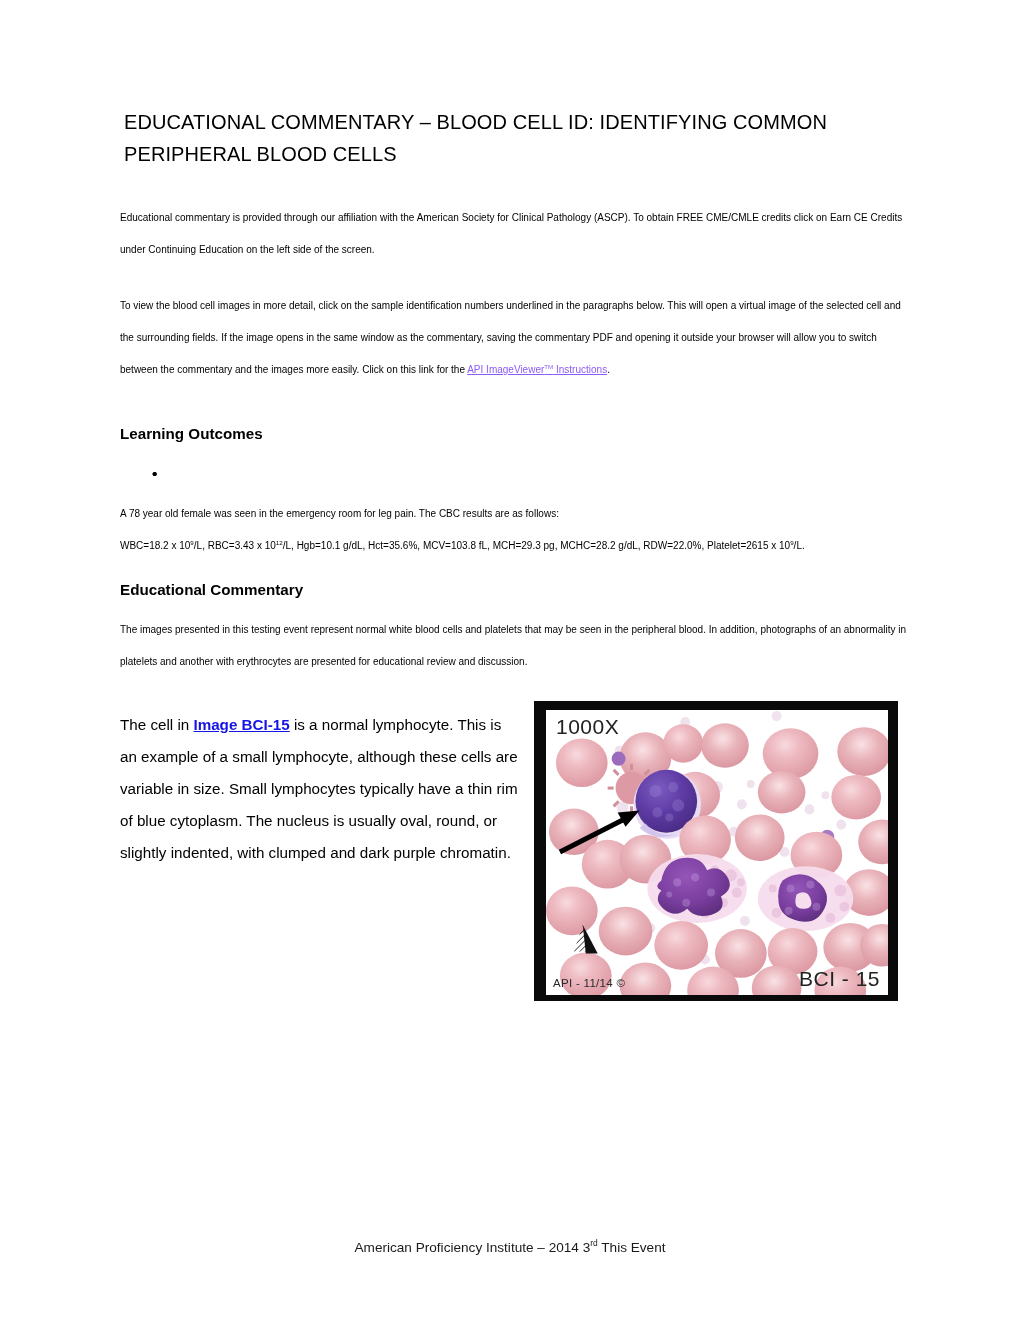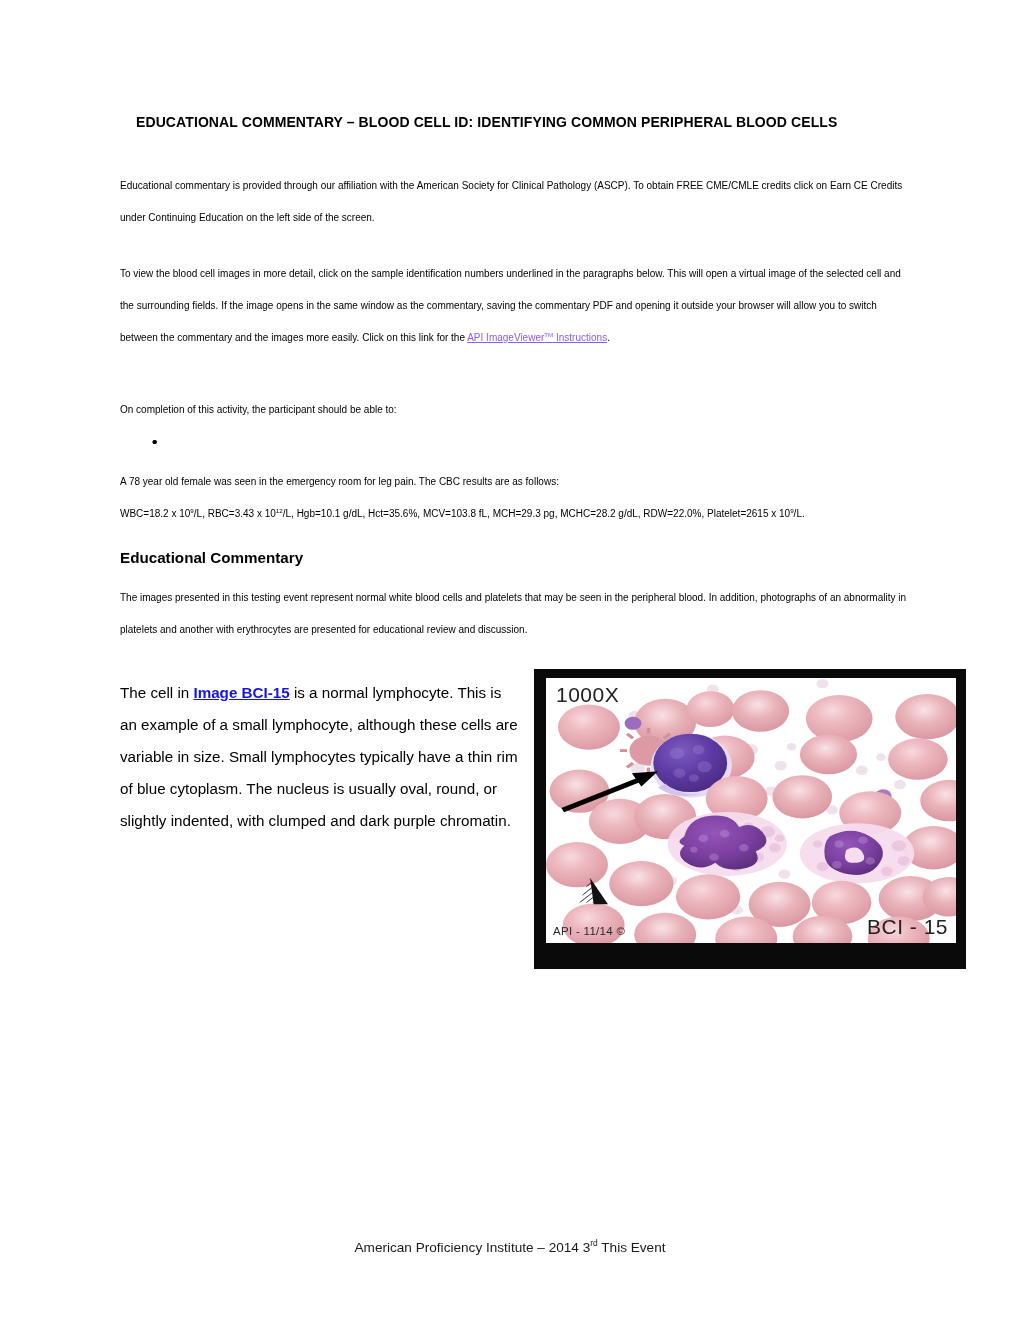--- a/index.html
+++ b/index.html
@@ -23,25 +23,25 @@
   }
   .content {
     position: absolute;
     left: 120px;
     top: 106px;
     width: 790px;
   }
 
   
   .doc-title {
-    font-size: 14px;
-    font-weight: bold;
+    font-size: 20px;
+    font-weight: normal;
     line-height: 32px;
     letter-spacing: 0.1px;
-    margin: 0 0 0 16px;
+    margin: 0 0 0 4px;
     width: 790px;
   }
   .para {
     font-size: 10px;
     line-height: 32px;
     margin: 0;
     text-align: left;
   }
   .section-head {
     font-size: 15.2px;
@@ -97,24 +97,24 @@
     width: 400px;
     font-size: 15.2px;
     line-height: 32px;
   }
 
   
   .micrograph {
     position: absolute;
     left: 414px;
     top: -8px;
-    width: 432px;
+    width: 364px;
     height: 300px;
     background: #0a0a0a;
-    padding: 9px 10px 26px 12px;
+    padding: 9px 10px 6px 12px;
     box-sizing: border-box;
   }
   .micro-inner {
     position: relative;
     width: 100%;
     height: 100%;
     background: #ffffff;
     overflow: hidden;
   }
   .micro-svg { display: block; width: 100%; height: 100%; }
@@ -165,24 +165,24 @@
     <div class="spacer-32"></div>
 
     <p class="para">Educational commentary is provided through our affiliation with the American Society for Clinical Pathology (ASCP).  To obtain FREE CME/CMLE credits click on Earn CE Credits under Continuing Education on the left side of the screen.</p>
 
     <div class="spacer-24"></div>
 
     <p class="para"><span>To view the blood cell images in more detail, click on the sample identification numbers underlined in the paragraphs below.  This will open a virtual image of the selected cell and the surrounding fields.  If the image opens in the same window as the commentary, saving the commentary PDF and opening it outside your browser will allow you to switch between the commentary and the images more easily.  Click on this link for the </span><span class="doclink"><span>API ImageViewer</span><sup>TM</sup><span> Instructions</span></span><span>.</span></p>
 
     <div class="spacer-32"></div>
 
+    <h2 class="section-head">Learning Outcomes</h2>
 
     <div class="spacer-8"></div>
 
-    <p class="para">On completion of this activity, the participant should be able to:</p>
 
     <ul class="outcomes">
       <li><span class="bullet">•</span></li>
       <li><span class="bullet">•</span></li>
     </ul>
 
     <div class="spacer-32"></div>
 
 
     <div class="spacer-8"></div>

